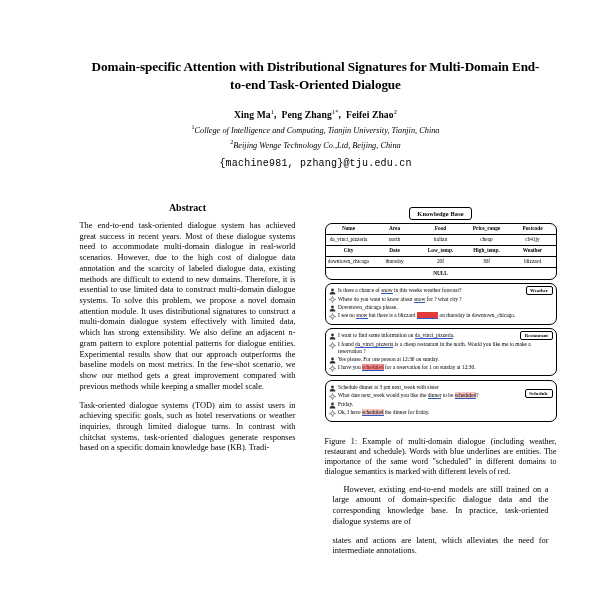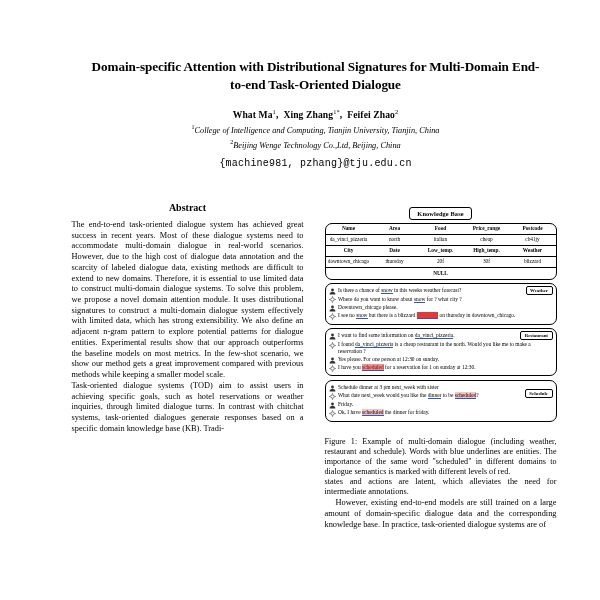--- a/index.html
+++ b/index.html
@@ -83,21 +83,21 @@
     font-size: 10.3px;
     font-weight: bold;
     margin: 11px 0 5px 0;
   }
   .section-head .num { margin-right: 9px; }
 
   p.body {
     font-size: 8.35px;
     line-height: 1.285;
     text-align: justify;
-    margin: 0;
+    margin: 8px;
     text-indent: 11px;
     hyphens: none;
   }
   p.body.noindent { text-indent: 0; }
 
   
   .figure { width: 232px; }
 
   .kb-badge-wrap { text-align: center; margin-bottom: 3px; }
   .kb-badge {
@@ -200,22 +200,22 @@
 </style>
 </head>
 <body>
 
 <div class="page">
 
   <div class="title-block">
     <h1 class="paper-title">Domain-specific Attention with Distributional Signatures for Multi-Domain End-to-end Task-Oriented Dialogue</h1>
 
     <div class="authors">
-      <span>What Ma</span><sup>1</sup>,&nbsp;
-      <span>Xing Zhang</span><sup>1*</sup>,&nbsp;
+      <span>Xing Ma</span><sup>1</sup>,&nbsp;
+      <span>Peng Zhang</span><sup>1*</sup>,&nbsp;
       <span>Feifei Zhao</span><sup>2</sup>
     </div>
 
     <div class="affil">
       <sup>1</sup><span>College of Intelligence and Computing, Tianjin University, Tianjin, China</span>
     </div>
     <div class="affil">
       <sup>2</sup><span>Beijing Wenge Technology Co.,Ltd, Beijing, China</span>
     </div>
 
@@ -411,18 +411,18 @@
                   <line x1="13" y1="8" x2="15.5" y2="8"></line>
                 </g>
               </svg>
             <div class="utt"><span>Ok, I have </span><span class="hl-light">scheduled</span><span> the dinner for friday.</span></div>
           </div>
         </div>
 
         <div class="fig-cap">Figure 1: Example of multi-domain dialogue (including weather, restaurant and schedule). Words with blue underlines are entities. The importance of the same word "scheduled" in different domains to dialogue semantics is marked with different levels of red.</div>
       </div>
 
+      <p class="body">However, existing end-to-end models are still trained on a large amount of domain-specific dialogue data and the corresponding knowledge base. In practice, task-oriented dialogue systems are of</p>
       <p class="body noindent after-fig">states and actions are latent, which alleviates the need for intermediate annotations.</p>
-      <p class="body">However, existing end-to-end models are still trained on a large amount of domain-specific dialogue data and the corresponding knowledge base. In practice, task-oriented dialogue systems are of</p>
     </div>
 
   </div>
 </div>
 
 </body></html>

